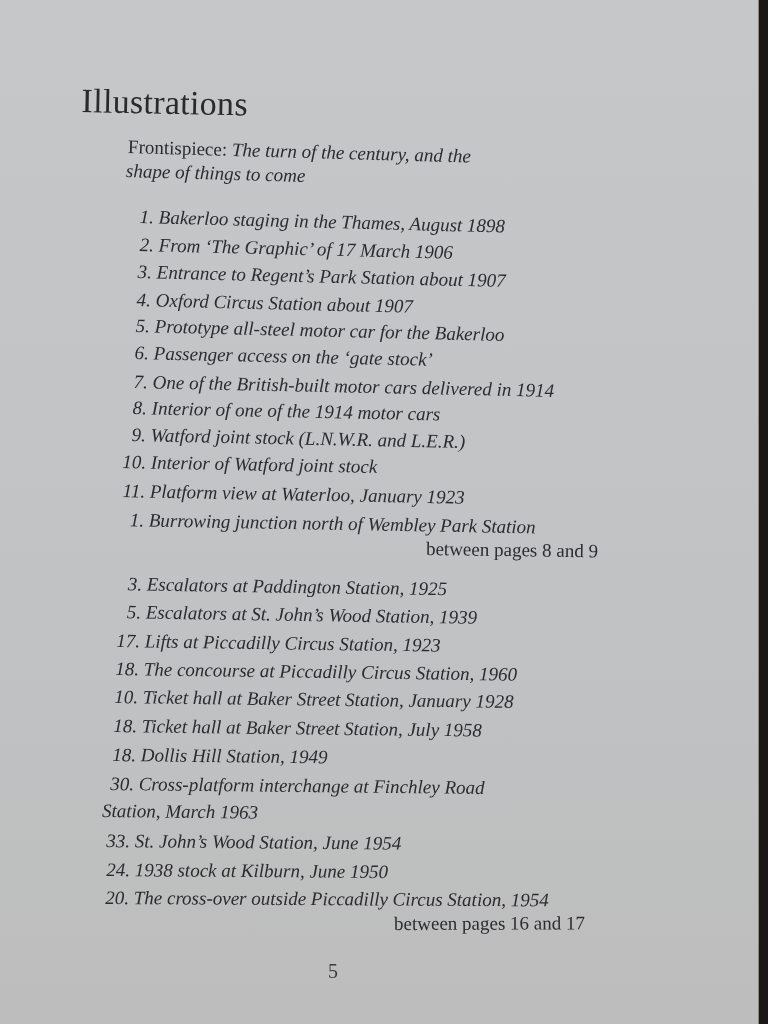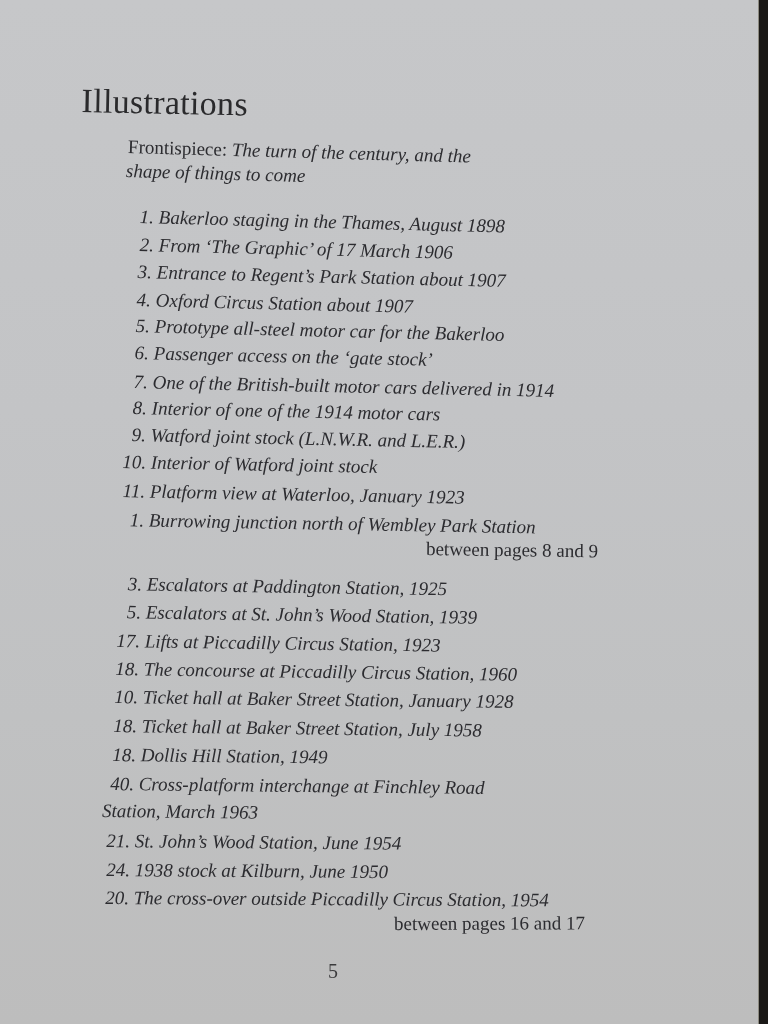--- a/index.html
+++ b/index.html
@@ -121,26 +121,26 @@
   </div>
   <div class="line" style="left:107px; top:715px; transform:rotate(0.7deg);">
     <span class="num" style="width:30px">18.</span>
     <span class="it">Ticket hall at Baker Street Station, July 1958</span>
   </div>
   <div class="line" style="left:106px; top:744px; transform:rotate(0.6deg);">
     <span class="num" style="width:30px">18.</span>
     <span class="it">Dollis Hill Station, 1949</span>
   </div>
   <div class="line" style="left:104px; top:773px; transform:rotate(0.6deg);">
-    <span class="num" style="width:30px">40.</span>
+    <span class="num" style="width:30px">30.</span>
     <span class="it">Cross-platform interchange at Finchley Road</span>
   </div>
   <div class="line it" style="left:102px; top:800px; transform:rotate(0.6deg);">Station, March 1963</div>
   <div class="line" style="left:100px; top:830px; transform:rotate(0.5deg);">
-    <span class="num" style="width:30px">21.</span>
+    <span class="num" style="width:30px">33.</span>
     <span class="it">St. John’s Wood Station, June 1954</span>
   </div>
   <div class="line" style="left:100px; top:859px; transform:rotate(0.4deg);">
     <span class="num" style="width:30px">24.</span>
     <span class="it">1938 stock at Kilburn, June 1950</span>
   </div>
   <div class="line" style="left:99px; top:887px; transform:rotate(0.3deg);">
     <span class="num" style="width:30px">20.</span>
     <span class="it">The cross-over outside Piccadilly Circus Station, 1954</span>
   </div>

